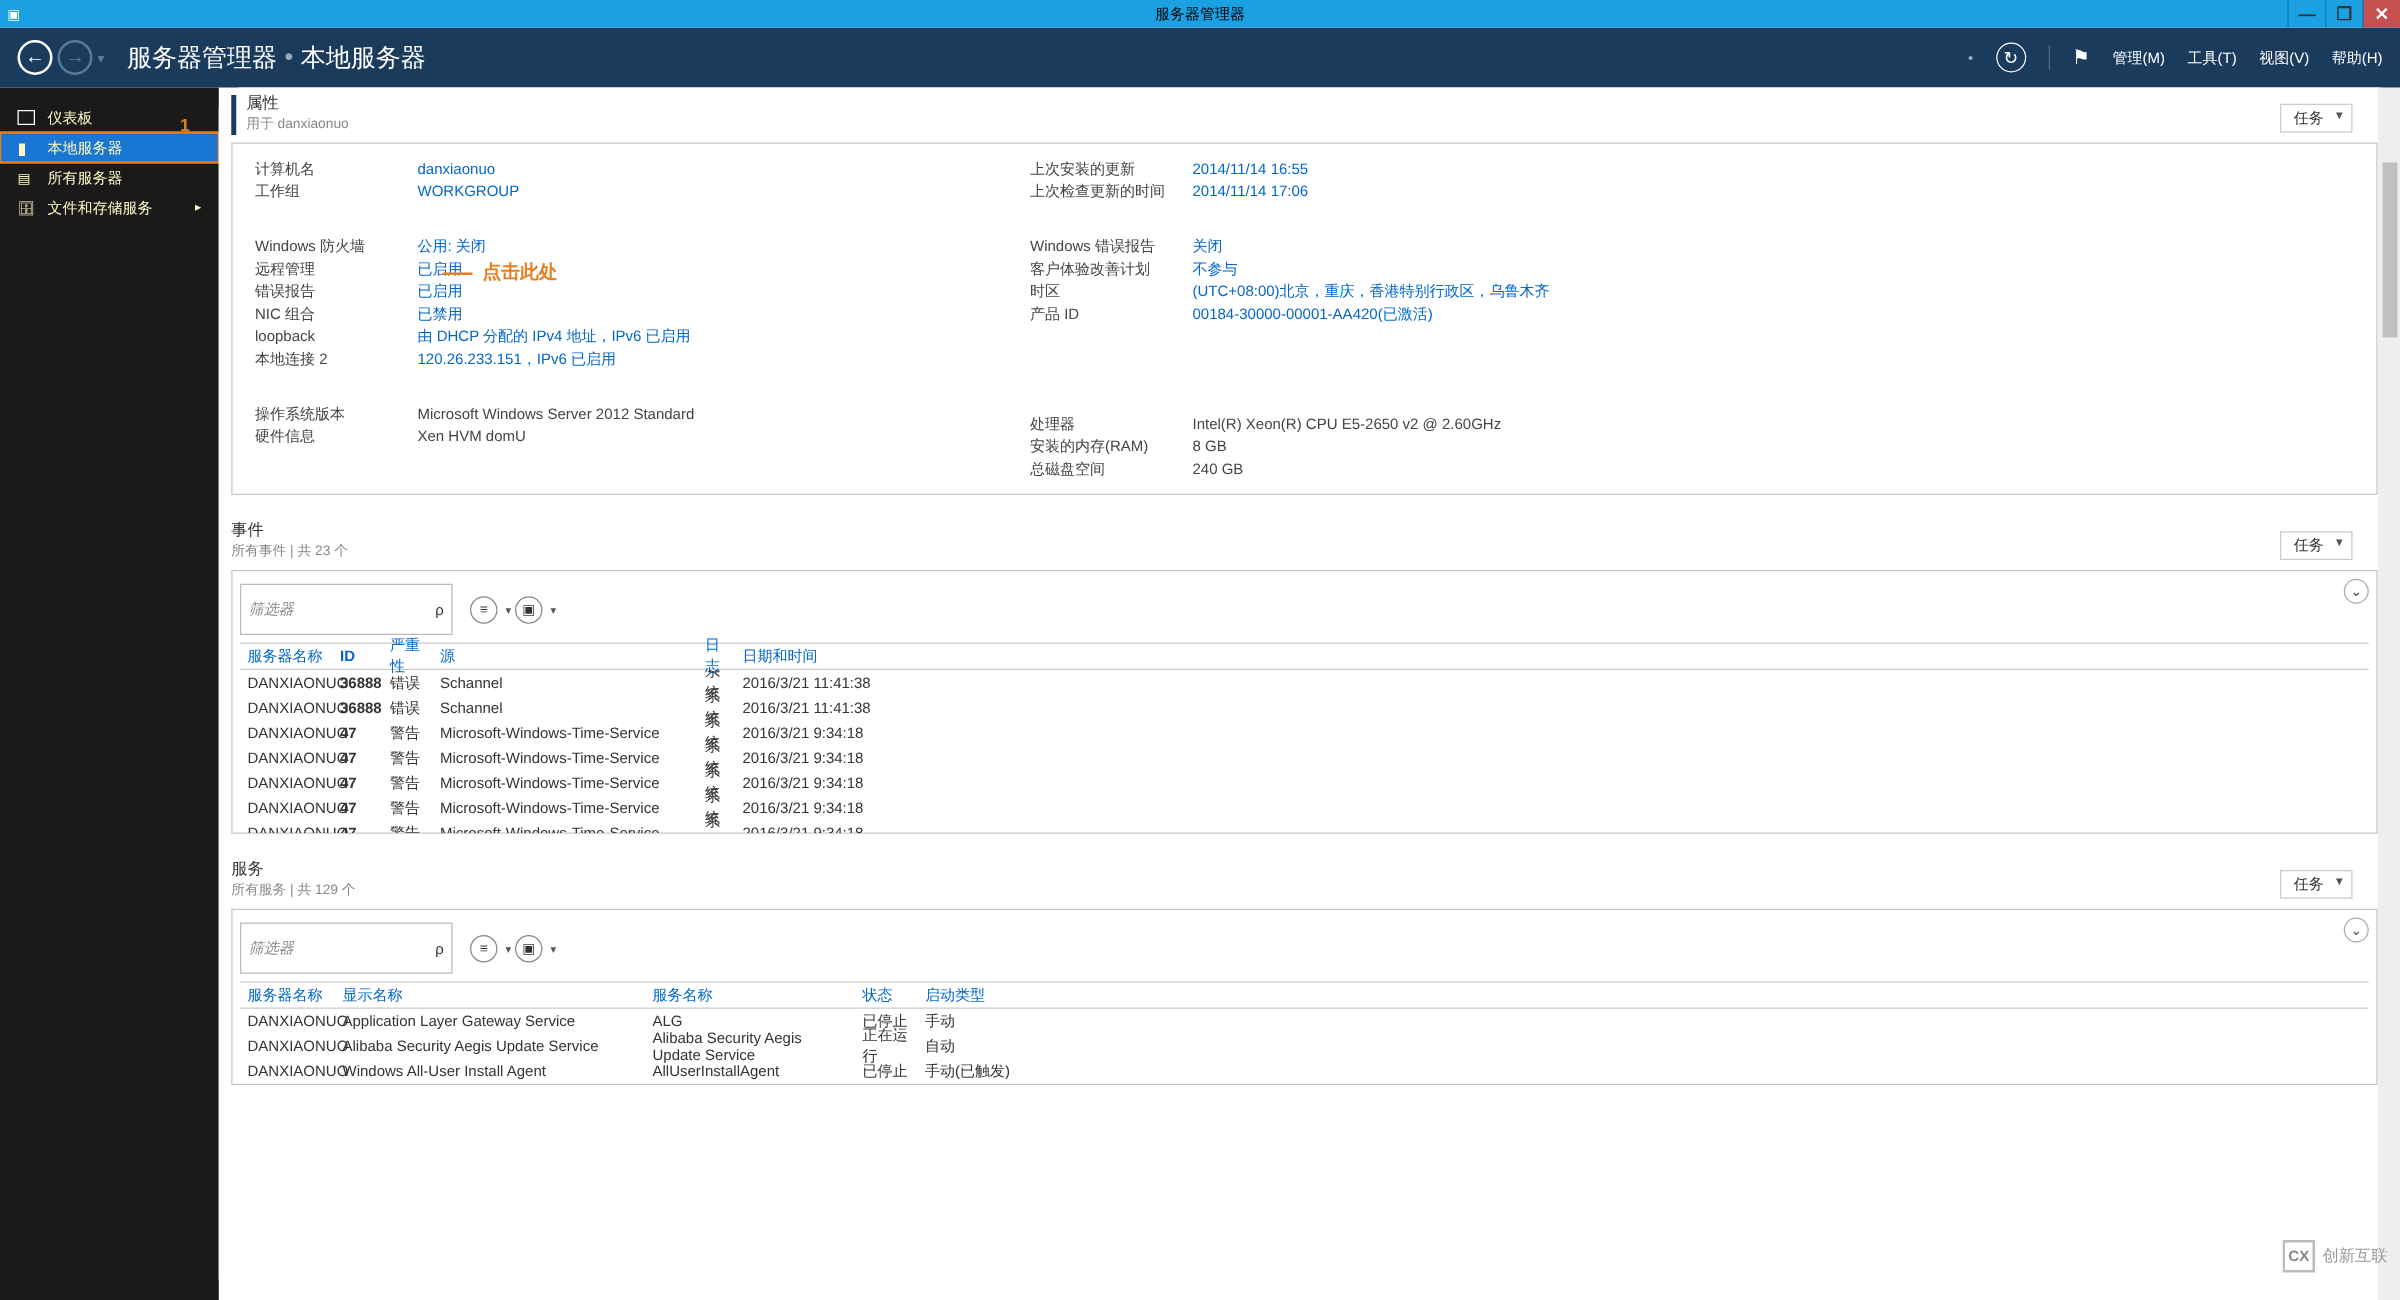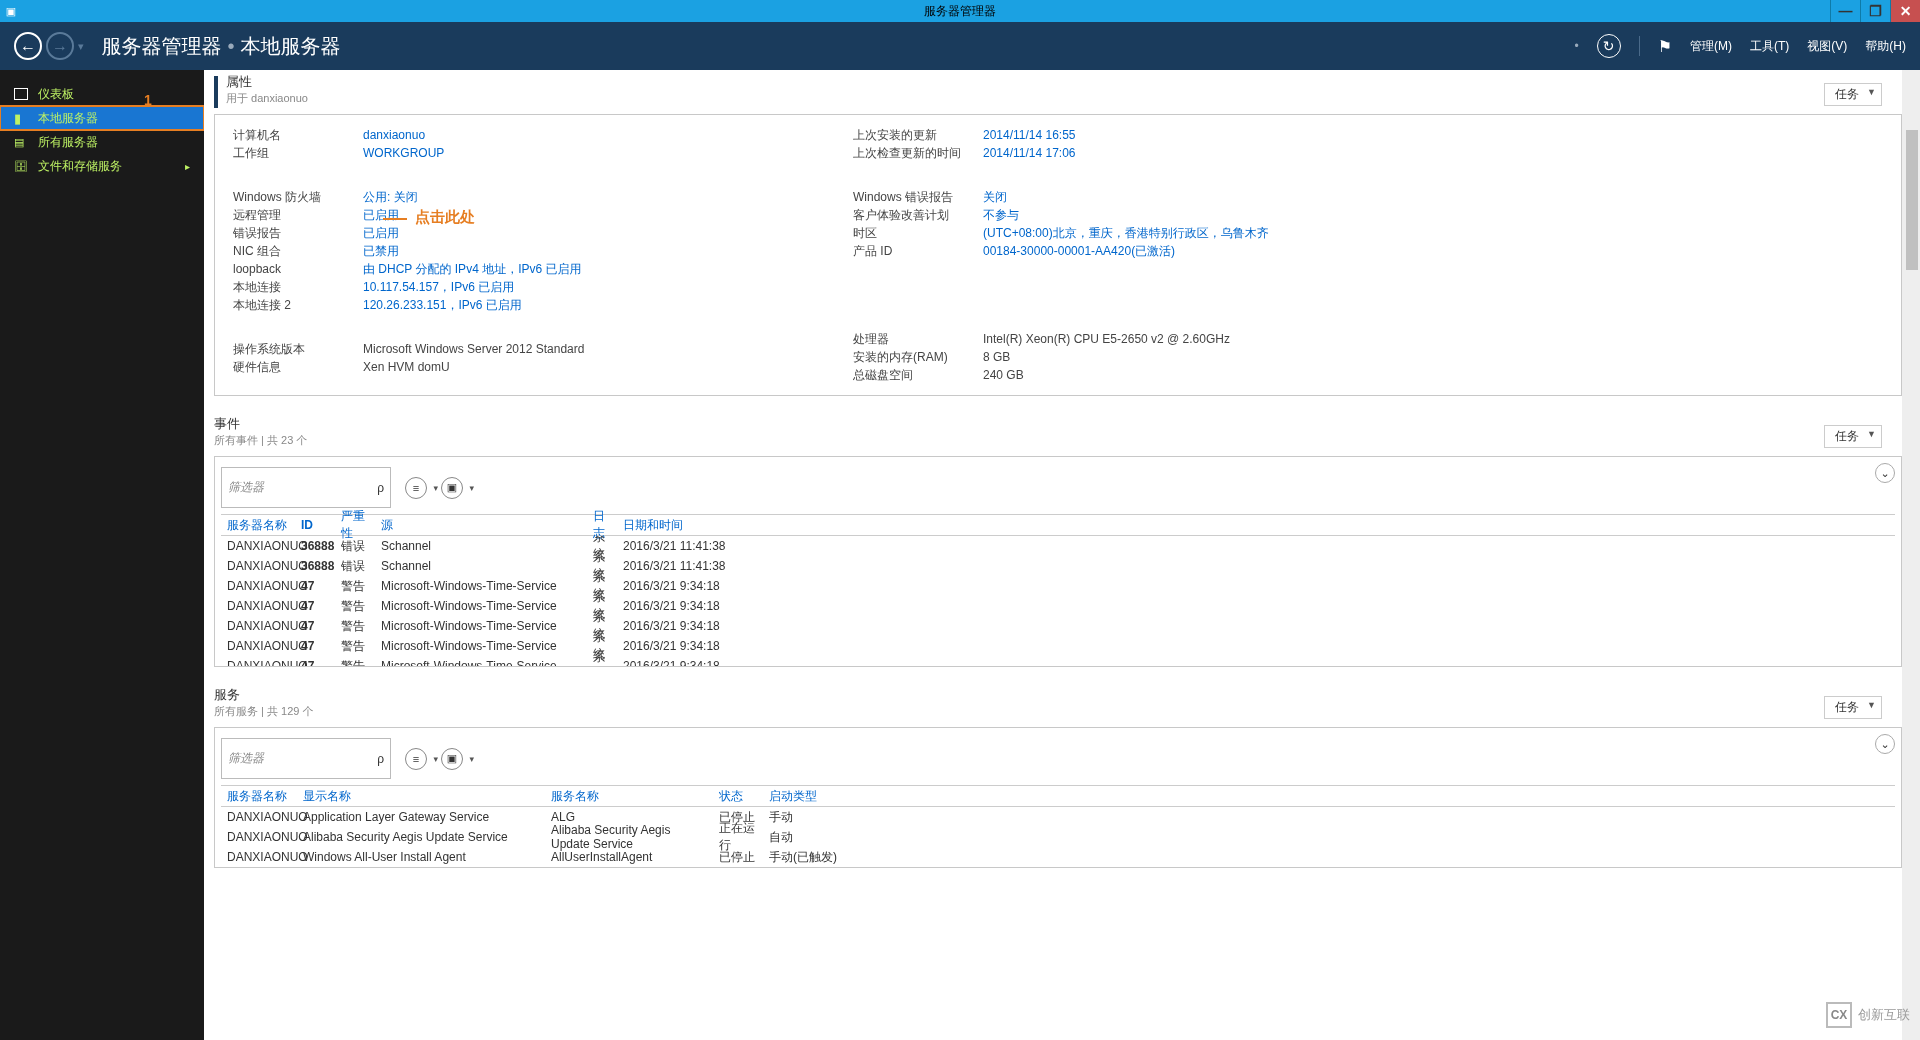--- a/index.html
+++ b/index.html
@@ -19,21 +19,21 @@
 .nav-btn.fwd { border-color:#5a7a99; color:#5a7a99; }
 .nav-chev { color:#5a7a99; margin-right:18px; font-size:11px; }
 .breadcrumb { font-size:20px; display:flex; align-items:center; gap:6px; }
 .breadcrumb .sep { color:#9ab; }
 .header-right { margin-left:auto; display:flex; align-items:center; gap:18px; font-size:12px; }
 .header-right .icon-circ { width:24px; height:24px; border:1.5px solid #fff; border-radius:50%; display:flex; align-items:center; justify-content:center; font-size:14px; }
 .header-right .divider { width:1px; height:20px; background:#4a6a8a; }
 
 
 .body { display:flex; height:calc(100% - 70px); }
-.sidebar { width:204px; background:#1a1a1a; color:#bef264; padding-top:12px; }
+.sidebar { width:175px; background:#1a1a1a; color:#fef9c3; padding-top:12px; }
 .sidebar-item { display:flex; align-items:center; height:24px; padding:0 14px; gap:10px; font-size:12px; }
 .sidebar-item.active { background:#1976d2; }
 .sidebar-item .sqicon { width:14px; height:12px; border:1px solid #fff; display:inline-block; position:relative; }
 .sidebar-item .chev { margin-left:auto; font-size:10px; }
 .sidebar-outline { outline:2px solid #e67e22; outline-offset:-1px; }
 .annot-1 { color:#e67e22; font-weight:bold; position:absolute; left:144px; top:92px; font-size:14px; }
 
 .content { flex:1; background:#fff; padding:0 18px 0 10px; overflow-y:auto; position:relative;border-radius:17px; }
 
 .section { margin-top:6px; position:relative; }
@@ -65,21 +65,21 @@
 .expand-btn { position:absolute; right:6px; top:6px; width:20px; height:20px; border:1px solid #aaa; border-radius:50%; display:flex; align-items:center; justify-content:center; font-size:11px; }
 
 .grid-head { display:flex; border-top:1px solid #ccc; border-bottom:1px solid #ccc; height:22px; align-items:center; color:#0066cc; font-size:12px; }
 .grid-head>div { padding:0 6px; }
 .grid-body { max-height:130px; overflow-y:auto; }
 .grid-row { display:flex; align-items:center; height:20px; font-size:12px; color:#333; }
 .grid-row>div { padding:0 6px; }
 .c-srv{width:74px;} .c-id{width:40px;font-weight:bold;} .c-sev{width:40px;} .c-src{width:212px;} .c-log{width:30px;} .c-dt{width:160px;}
 .c-srv2{width:76px;} .c-disp{width:248px;} .c-svcn{width:168px;} .c-stat{width:50px;} .c-start{width:80px;}
 
-.watermark { position:fixed; right:10px; bottom:12px; display:flex; align-items:center; gap:6px; color:#999; font-size:13px; }
+.watermark { position:fixed; right:10px; bottom:22px; display:flex; align-items:center; gap:6px; color:#999; font-size:13px; }
 .watermark .wlogo { width:26px; height:26px; border:2px solid #bbb; display:flex; align-items:center; justify-content:center; font-weight:bold; color:#888; font-size:12px; }
 
 .rscroll { position:fixed; right:0; top:70px; width:18px; bottom:0; background:#eee; }
 .rscroll .thumb { position:absolute; right:2px; top:60px; width:12px; height:140px; background:#c0c0c0; }
 
 ::-webkit-scrollbar{width:16px;} ::-webkit-scrollbar-thumb{background:#c0c0c0;} ::-webkit-scrollbar-track{background:#eee;}
 </style>
 </head>
 <body>
 
@@ -172,24 +172,20 @@
               </div>
               <div class="prop-row">
                 <div class="prop-label">NIC 组合</div>
                 <div class="prop-val">已禁用</div>
               </div>
               <div class="prop-row">
                 <div class="prop-label">loopback</div>
                 <div class="prop-val">由 DHCP 分配的 IPv4 地址，IPv6 已启用</div>
               </div>
               <div class="prop-row">
-                <div class="prop-label">本地连接</div>
-                <div class="prop-val">10.117.54.157，IPv6 已启用</div>
-              </div>
-              <div class="prop-row">
                 <div class="prop-label">本地连接 2</div>
                 <div class="prop-val">120.26.233.151，IPv6 已启用</div>
               </div>
               <div class="prop-spacer"></div>
               <div class="prop-row">
                 <div class="prop-label">操作系统版本</div>
                 <div class="prop-val plain">Microsoft Windows Server 2012 Standard</div>
               </div>
               <div class="prop-row">
                 <div class="prop-label">硬件信息</div>

